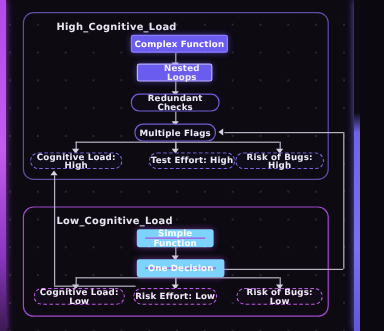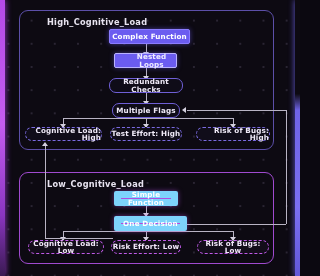--- a/index.html
+++ b/index.html
@@ -24,21 +24,21 @@
                  color:#e8e4f0;font-size:8.2px;letter-spacing:.25px;font-weight:700;margin-left:28px;}
   
   .node{position:absolute;display:flex;align-items:center;justify-content:center;
         text-align:center;font-size:7.2px;font-weight:700;letter-spacing:.15px;
         box-sizing:border-box;line-height:1;}
   .n-solid-blue{background:#6b5cf0;border:1px solid #8a7cff;color:#ffffff;border-radius:2px;
                 box-shadow:0 0 5px rgba(107,92,240,.55);}
   .n-solid-blue2{background:#6b5cf0;border:1px solid #b9b2ff;color:#efedff;border-radius:2px;
                 box-shadow:0 0 5px rgba(107,92,240,.5);}
   .n-outline-blue{background:#0f0c18;border:1px solid #6f5fd6;color:#efeaf8;border-radius:7px;}
-  .n-dashed-blue{background:#100d1a;border:1.1px dashed #7a6ae0;color:#efeaf8;border-radius:7px;text-align:right;}
+  .n-dashed-blue{background:#100d1a;border:1.1px dashed #7a6ae0;color:#efeaf8;border-radius:7px;}
   .n-solid-purple{background:#b04ae0;border:7px solid #7dd3fc;color:#ffffff;border-radius:2px;
                 box-shadow:0 0 5px rgba(176,74,224,.55);}
   .n-dashed-purple{background:#130d1a;border:1.1px dashed #c05ae8;color:#f3e9fa;border-radius:7px;}
   
   .ln{position:absolute;background:#b9b4c4;}
   .ln-h{height:1px;}
   .ln-v{width:1px;}
   .arrow{position:absolute;width:0;height:0;}
   .ar-down{border-left:3px solid transparent;border-right:3px solid transparent;border-top:4px solid #d6d2e0;}
   .ar-up{border-left:3px solid transparent;border-right:3px solid transparent;border-bottom:4px solid #d6d2e0;}
@@ -71,21 +71,21 @@
   <div class="ln ln-v" style="left:145.5px;top:118px;height:9px;"></div>
   <div class="arrow ar-down" style="left:142.5px;top:124px;"></div>
   <div class="ln ln-v" style="left:233px;top:118px;height:9px;"></div>
   <div class="arrow ar-down" style="left:230px;top:124px;"></div>
 
   <div class="node n-solid-blue" style="left:109px;top:29px;width:81px;height:15px;">Complex Function</div>
   <div class="node n-solid-blue2" style="left:114px;top:53px;width:63px;height:15px;padding-left:12px;">Nested Loops</div>
   <div class="node n-outline-blue" style="left:109px;top:78px;width:74px;height:15px;">Redundant Checks</div>
   <div class="node n-outline-blue" style="left:112px;top:103px;width:68px;height:15px;">Multiple Flags</div>
   <div class="node n-dashed-blue" style="left:25px;top:127px;width:77px;height:14px;">Cognitive Load: High</div>
-  <div class="node n-dashed-blue" style="left:110px;top:127px;width:72px;height:14px;">Test Effort: High</div>
+  <div class="node n-dashed-blue" style="left:124px;top:127px;width:72px;height:14px;">Test Effort: High</div>
   <div class="node n-dashed-blue" style="left:196px;top:127px;width:74px;height:14px;">Risk of Bugs: High</div>
 
   <div class="cluster low" style="left:19px;top:172px;width:253px;height:90px;"></div>
   <div class="cluster-title" style="left:19px;top:179px;width:253px;">Low_Cognitive_Load</div>
 
   <div class="ln ln-v" style="left:145.5px;top:206px;height:11px;"></div>
   <div class="arrow ar-down" style="left:142.5px;top:213px;"></div>
 
   <div class="ln ln-v" style="left:145.5px;top:231px;height:7px;"></div>
   <div class="ln ln-h" style="left:63px;top:231px;width:170px;"></div>

